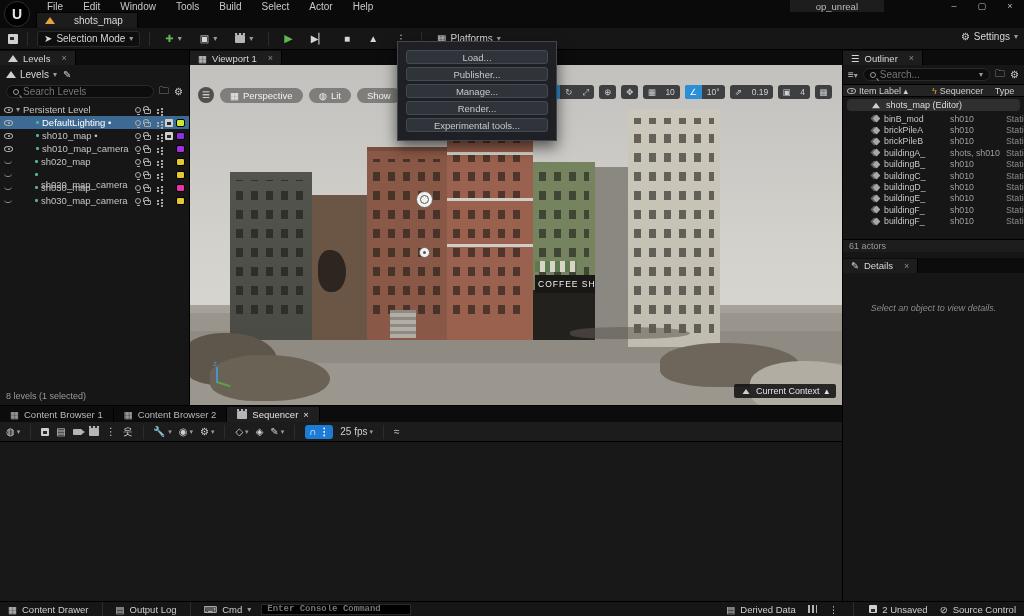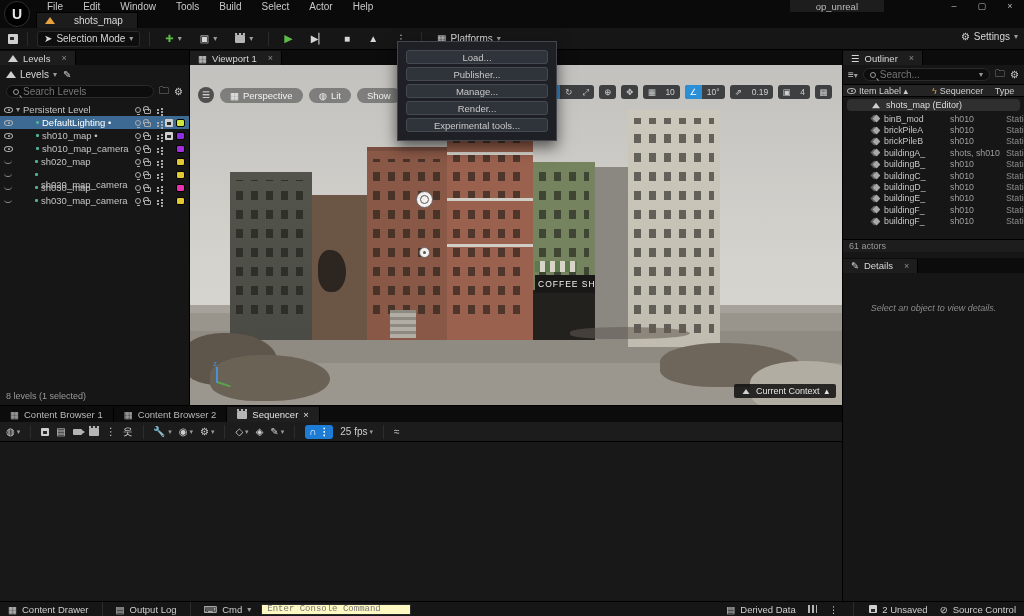--- a/index.html
+++ b/index.html
@@ -169,22 +169,22 @@
   .magnet { background:#1c7cd6; color:#fff; border-radius:3px; padding:0 4px; height:14px; display:flex;
     align-items:center; font-weight:bold; font-size:10px; }
   .ic-cam { width:9px; height:6px; background:#b5b5b5; border-radius:1px; position:relative; flex:none; }
   .ic-cam::after { content:""; position:absolute; right:-3px; top:1px; border-left:3px solid #b5b5b5;
     border-top:2px solid transparent; border-bottom:2px solid transparent; }
 
   
   #status-bar { position:absolute; left:0; top:601px; width:1024px; height:15px; background:#161616;
     border-top:1px solid #000; display:flex; align-items:center; gap:10px; padding:0 8px; font-size:9.5px; }
   .sb-item { display:flex; gap:5px; align-items:center; color:#cfcfcf; }
-  #console-input { background:#fef9c3; border:1px solid #2a2a2a; color:#6f6f6f; width:150px; height:11px;
-    font-size:9px; font-family:"Liberation Mono", monospace; padding:0 5px; }
+  #console-input { background:#000000; border:1px solid #2a2a2a; color:#6f6f6f; width:150px; height:11px;
+    font-size:9px; font-family:"Liberation Mono", monospace; padding:0 5px;font-weight:bold; }
   #status-right { margin-left:auto; display:flex; gap:12px; align-items:center; }
   .ic-bars { width:9px; height:8px; background:repeating-linear-gradient(90deg,#b5b5b5 0 2px,transparent 2px 4px); }
 </style>
 </head>
 <body>
 
 <div id="stage">
 
   <div id="header">
     <div id="ue-logo">U</div>

